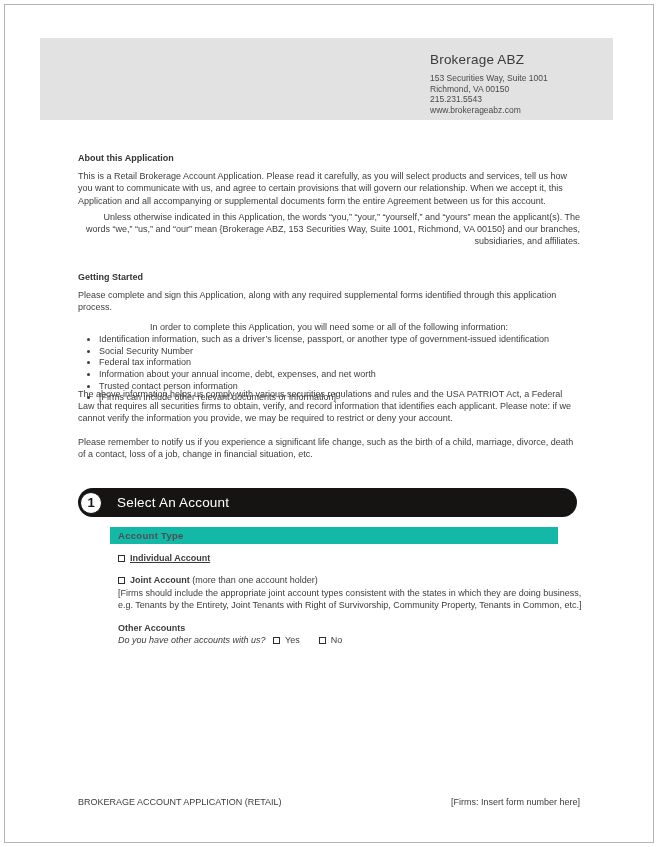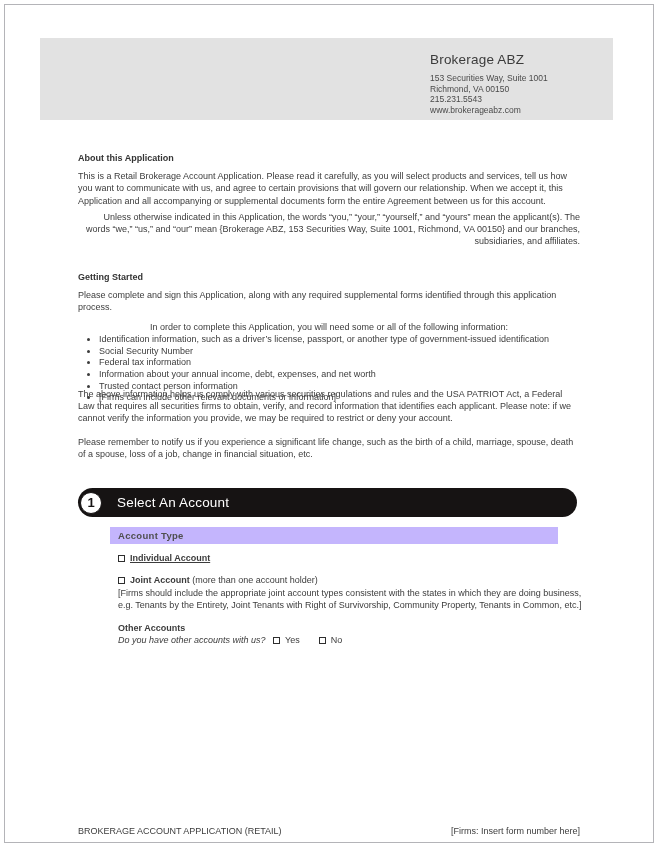--- a/index.html
+++ b/index.html
@@ -84,21 +84,21 @@
   }
   .section-title {
     color: #ffffff; font-size: 13.5px; margin-left: 15px;
     letter-spacing: 0.2px;
   }
 
   
   .subheader {
     position: absolute; left: 110px; top: 527px;
     width: 448px; height: 17px;
-    background: #c4b5fd;
+    background: #14b8a6;
     display: flex; align-items: center;
     padding-left: 8px;
     font-size: 9.5px; font-weight: bold; color: #4f4f4f;
     letter-spacing: 0.3px;
   }
 
   
   .form-row { position: absolute; left: 118px; font-size: 9px; color: #3c3c3c; }
   .cb {
     display: inline-block; width: 7px; height: 7px;
@@ -114,21 +114,21 @@
   .bold { font-weight: bold; }
   .italic { font-style: italic; }
   .q-text { display: inline-block; width: 155px; }
   .cb-group { display: inline-block; }
   .cb-group + .cb-group { margin-left: 19px; }
 
   
   .footer {
     position: absolute; left: 78px; right: 78px; top: 797px;
     display: flex; justify-content: space-between;
-    font-size: 9px; color: #3c3c3c; margin-top: 29px;
+    font-size: 9px; color: #3c3c3c;
   }
 </style>
 </head>
 <body>
 
 <div class="page">
   <div class="page-border"></div>
 
   <div class="letterhead">
     <div class="company">
@@ -157,21 +157,21 @@
       <li>Social Security Number</li>
       <li>Federal tax information</li>
       <li>Information about your annual income, debt, expenses, and net worth</li>
       <li>Trusted contact person information</li>
       <li>[Firms can include other relevant documents or information]</li>
     </ul>
   </div>
 
   <div class="blk blk-legal copy">
     <p>The above information helps us comply with various securities regulations and rules and the USA PATRIOT Act, a Federal Law that requires all securities firms to obtain, verify, and record information that identifies each applicant. Please note: if we cannot verify the information you provide, we may be required to restrict or deny your account.</p>
-    <p class="mt11">Please remember to notify us if you experience a significant life change, such as the birth of a child, marriage, spouse, death of a spouse, loss of a job, change in financial situation, etc.</p>
+    <p class="mt11">Please remember to notify us if you experience a significant life change, such as the birth of a child, marriage, divorce, death of a contact, loss of a job, change in financial situation, etc.</p>
   </div>
 
   <div class="section-banner">
     <div class="section-badge">1</div>
     <div class="section-title">Select An Account</div>
   </div>
 
   <div class="subheader">Account Type</div>
 
   <div class="form-row row-individual">

